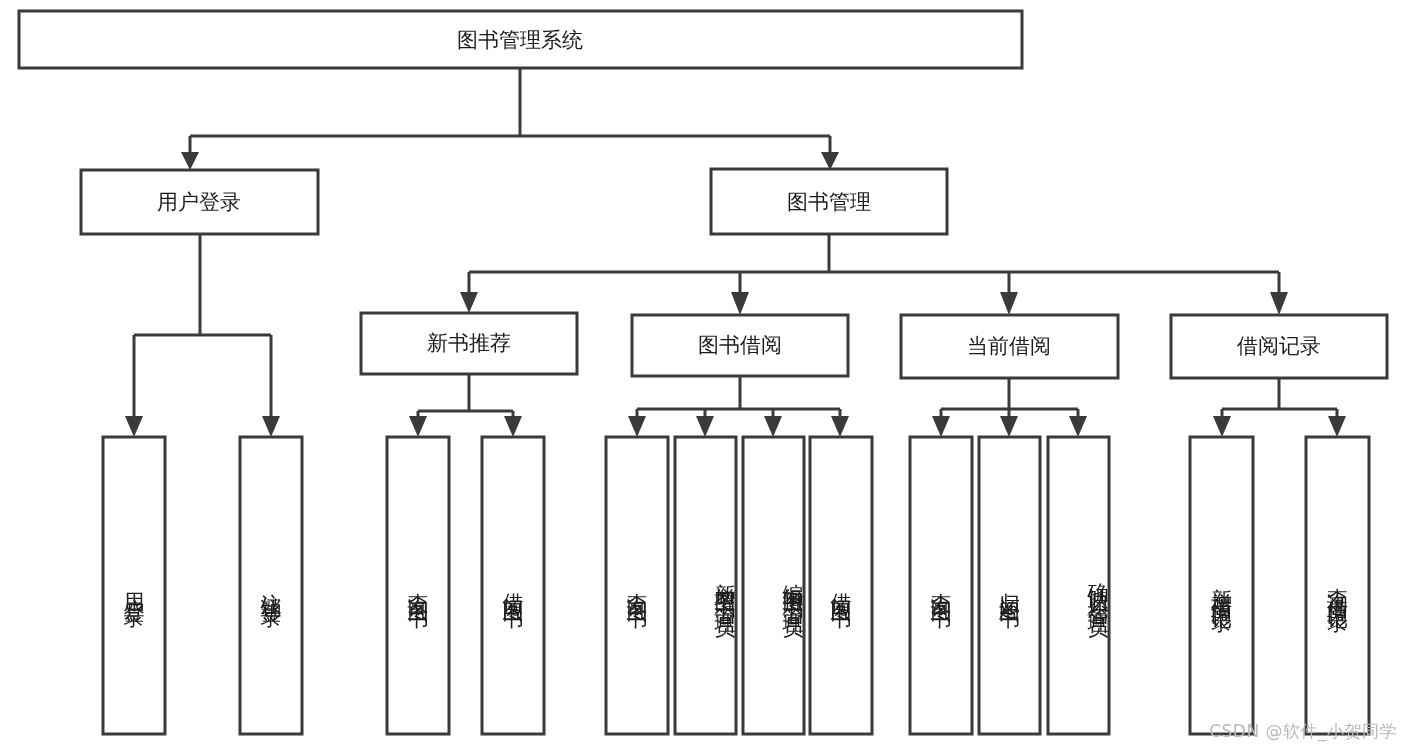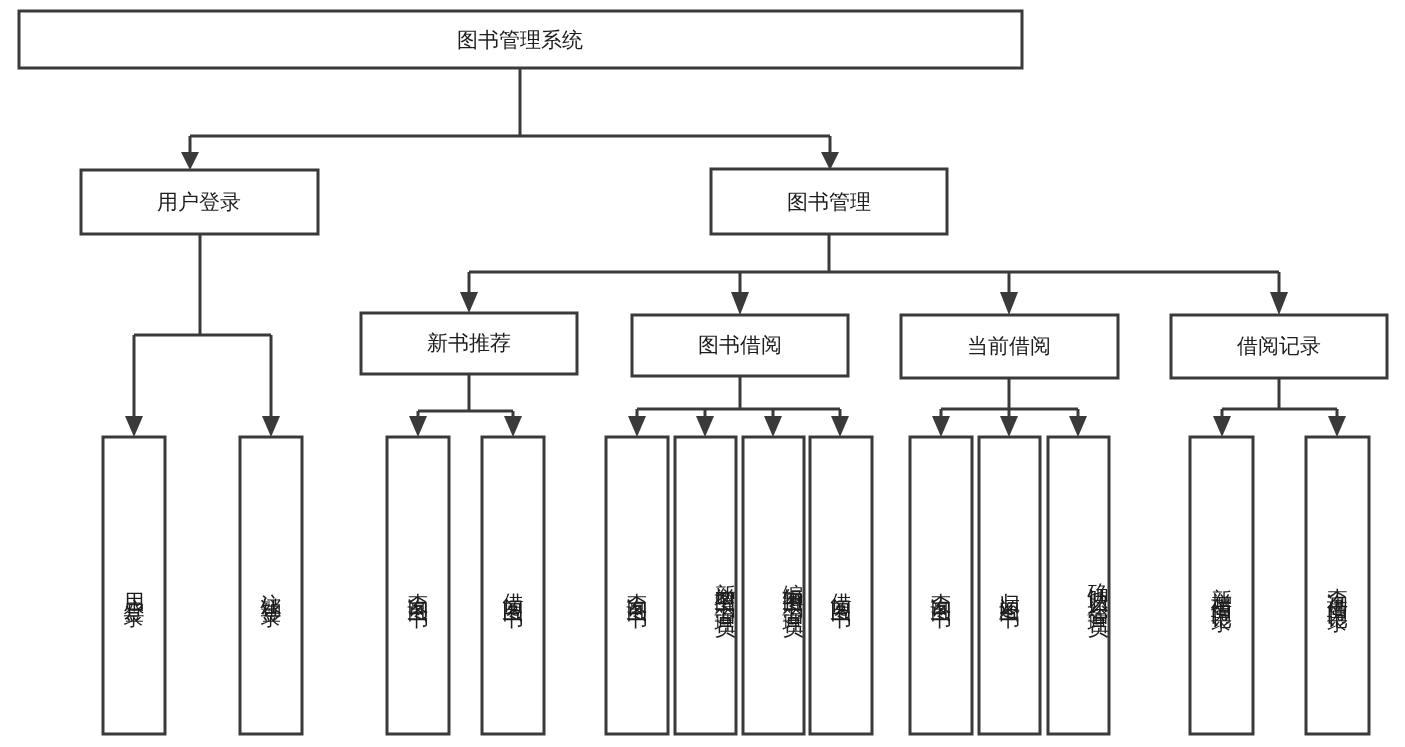--- a/index.html
+++ b/index.html
@@ -139,13 +139,14 @@
   <div class="leaf-label-wrap" style="left:743px;top:443px;width:61px;height:291px;justify-content:flex-start;">编辑图书（管理员）</div>
   <div class="leaf-label-wrap" style="left:810px;top:437px;width:62px;height:297px;justify-content:center;">借阅图书</div>
 
   <div class="leaf-label-wrap" style="left:910px;top:437px;width:62px;height:297px;justify-content:center;">查询图书</div>
   <div class="leaf-label-wrap" style="left:979px;top:437px;width:61px;height:297px;justify-content:center;">归还图书</div>
   <div class="leaf-label-wrap" style="left:1048px;top:443px;width:61px;height:291px;justify-content:flex-start;">确认归还（管理员）</div>
 
   <div class="leaf-label-wrap" style="left:1190px;top:437px;width:63px;height:297px;justify-content:center;">新增借阅记录</div>
   <div class="leaf-label-wrap" style="left:1306px;top:437px;width:63px;height:297px;justify-content:center;">查询借阅记录</div>
 
+  <div class="watermark">CSDN @软件_小贺同学</div>
 </div>
 
 </body></html>

